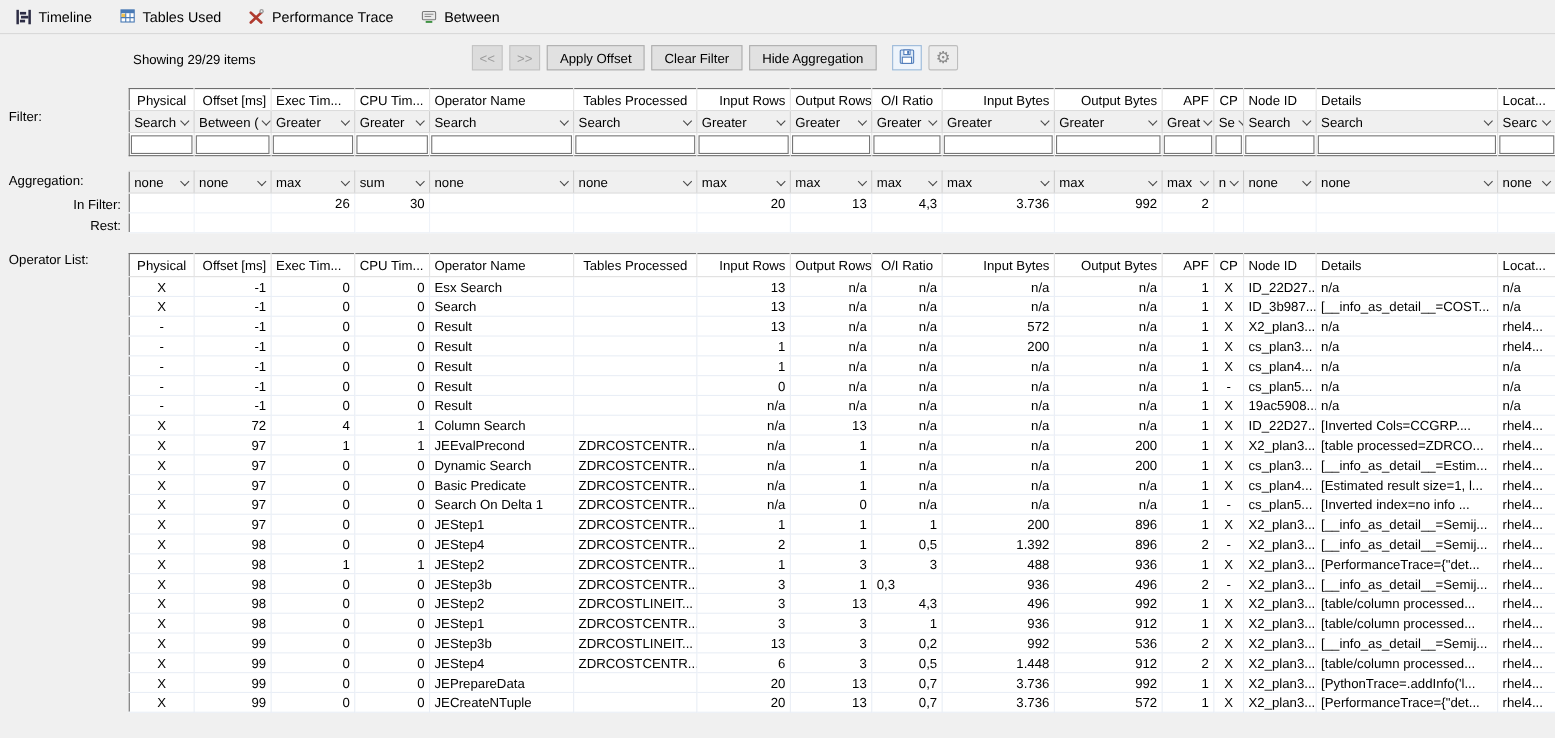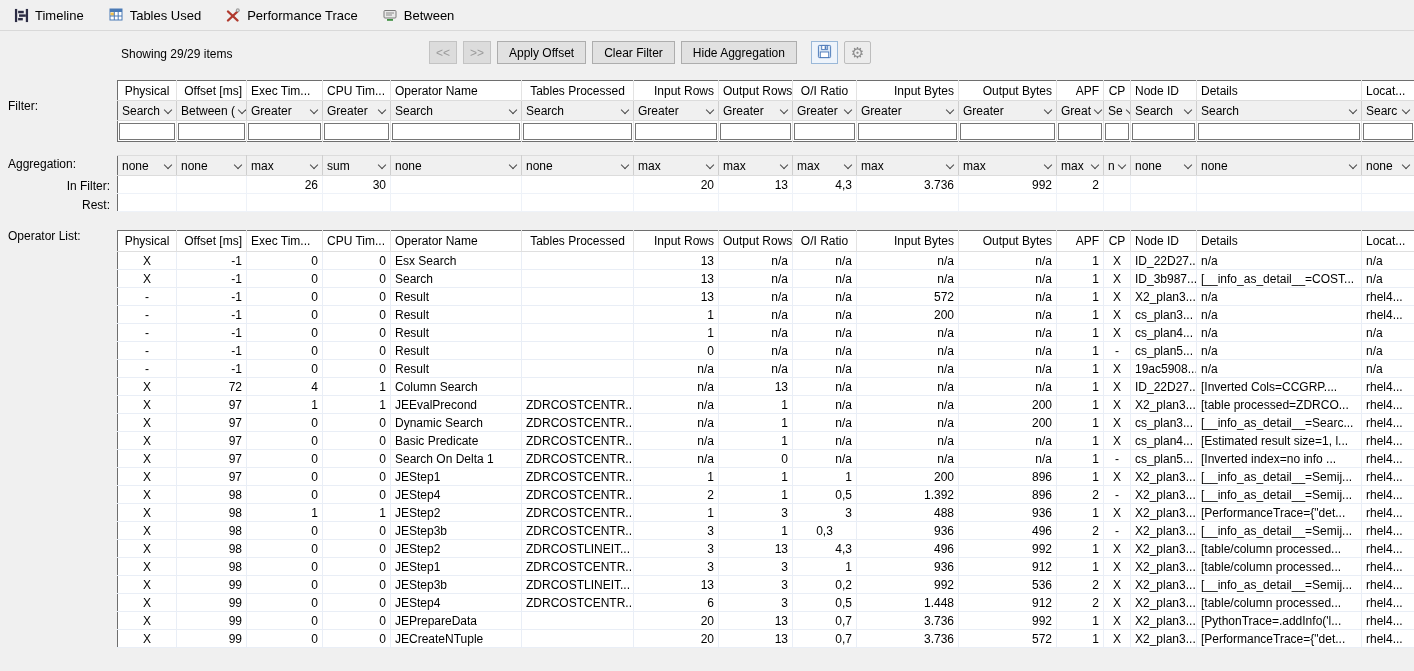--- a/index.html
+++ b/index.html
@@ -664,21 +664,21 @@
             <td style="text-align: left;">Dynamic Search</td>
             <td style="text-align: left;">ZDRCOSTCENTR...</td>
             <td style="text-align: right;">n/a</td>
             <td style="text-align: right;">1</td>
             <td style="text-align: right;">n/a</td>
             <td style="text-align: right;">n/a</td>
             <td style="text-align: right;">200</td>
             <td style="text-align: right;">1</td>
             <td style="text-align: center;">X</td>
             <td style="text-align: left;">cs_plan3...</td>
-            <td style="text-align: left;">[__info_as_detail__=Searc...</td>
+            <td style="text-align: left;">[__info_as_detail__=Estim...</td>
             <td style="text-align: left;">rhel4...</td>
           </tr>
           <tr>
             <td style="text-align: center;">X</td>
             <td style="text-align: right;">97</td>
             <td style="text-align: right;">0</td>
             <td style="text-align: right;">0</td>
             <td style="text-align: left;">Basic Predicate</td>
             <td style="text-align: left;">ZDRCOSTCENTR...</td>
             <td style="text-align: right;">n/a</td>
@@ -766,21 +766,21 @@
           </tr>
           <tr>
             <td style="text-align: center;">X</td>
             <td style="text-align: right;">98</td>
             <td style="text-align: right;">0</td>
             <td style="text-align: right;">0</td>
             <td style="text-align: left;">JEStep3b</td>
             <td style="text-align: left;">ZDRCOSTCENTR...</td>
             <td style="text-align: right;">3</td>
             <td style="text-align: right;">1</td>
-            <td style="text-align: center;">0,3</td>
+            <td style="text-align: left;">0,3</td>
             <td style="text-align: right;">936</td>
             <td style="text-align: right;">496</td>
             <td style="text-align: right;">2</td>
             <td style="text-align: center;">-</td>
             <td style="text-align: left;">X2_plan3...</td>
             <td style="text-align: left;">[__info_as_detail__=Semij...</td>
             <td style="text-align: left;">rhel4...</td>
           </tr>
           <tr>
             <td style="text-align: center;">X</td>

